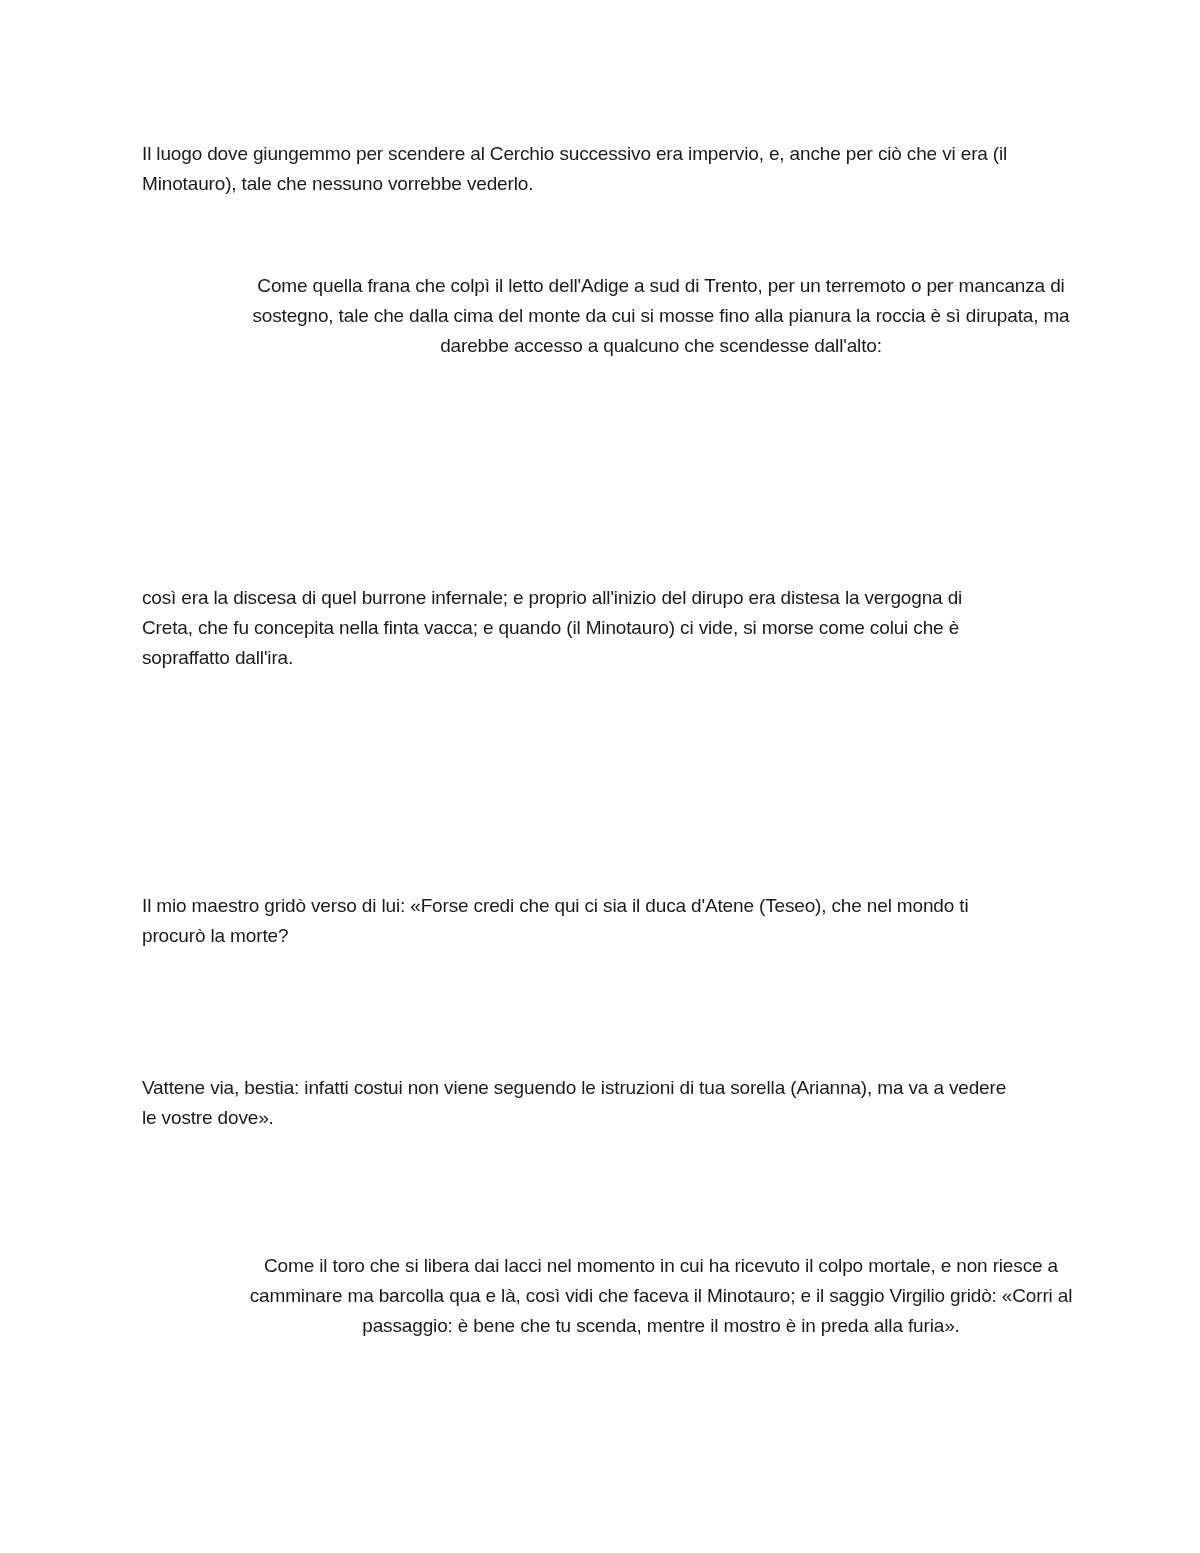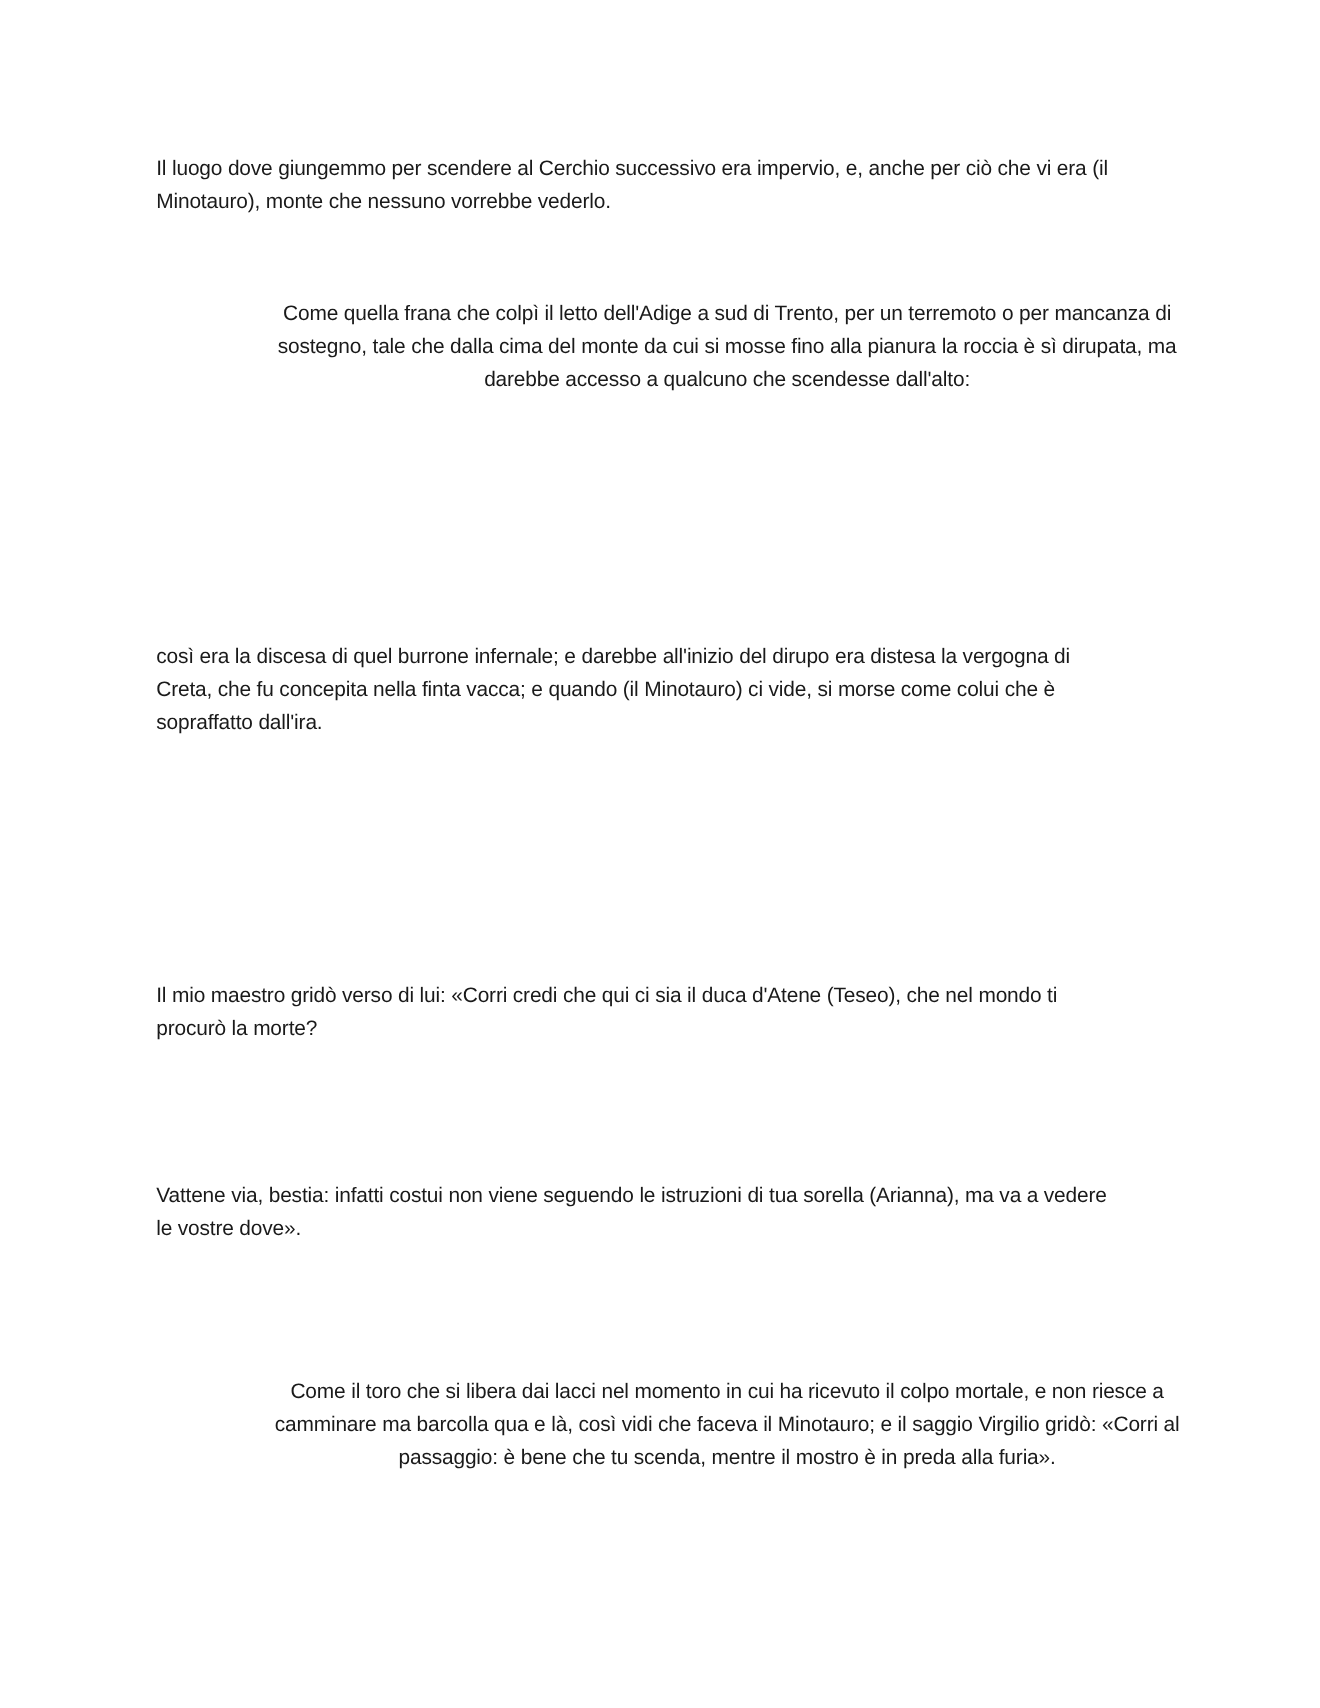--- a/index.html
+++ b/index.html
@@ -37,27 +37,27 @@
   .p3 { margin-top: 222px; }
   .p4 { margin-top: 218px; }
   .p5 { margin-top: 122px; }
   .p6 { margin-top: 118px; text-align: center; }
 </style>
 </head>
 <body>
 
 <div class="page">
   <p class="para p1">Il luogo dove giungemmo per scendere al Cerchio successivo era impervio, e, anche per ciò che vi era (il
-Minotauro), monte che nessuno vorrebbe vederlo.</p>
+Minotauro), tale che nessuno vorrebbe vederlo.</p>
   <p class="para p2">Come quella frana che colpì il letto dell'Adige a sud di Trento, per un terremoto o per mancanza di
 sostegno, tale che dalla cima del monte da cui si mosse fino alla pianura la roccia è sì dirupata, ma
 darebbe accesso a qualcuno che scendesse dall'alto:</p>
-  <p class="para p3">così era la discesa di quel burrone infernale; e darebbe all'inizio del dirupo era distesa la vergogna di
+  <p class="para p3">così era la discesa di quel burrone infernale; e proprio all'inizio del dirupo era distesa la vergogna di
 Creta, che fu concepita nella finta vacca; e quando (il Minotauro) ci vide, si morse come colui che è
 sopraffatto dall'ira.</p>
-  <p class="para p4">Il mio maestro gridò verso di lui: «Corri credi che qui ci sia il duca d'Atene (Teseo), che nel mondo ti
+  <p class="para p4">Il mio maestro gridò verso di lui: «Forse credi che qui ci sia il duca d'Atene (Teseo), che nel mondo ti
 procurò la morte?</p>
   <p class="para p5">Vattene via, bestia: infatti costui non viene seguendo le istruzioni di tua sorella (Arianna), ma va a vedere
 le vostre dove».</p>
   <p class="para p6">Come il toro che si libera dai lacci nel momento in cui ha ricevuto il colpo mortale, e non riesce a
 camminare ma barcolla qua e là, così vidi che faceva il Minotauro; e il saggio Virgilio gridò: «Corri al
 passaggio: è bene che tu scenda, mentre il mostro è in preda alla furia».</p>
 </div>
 
 </body></html>

